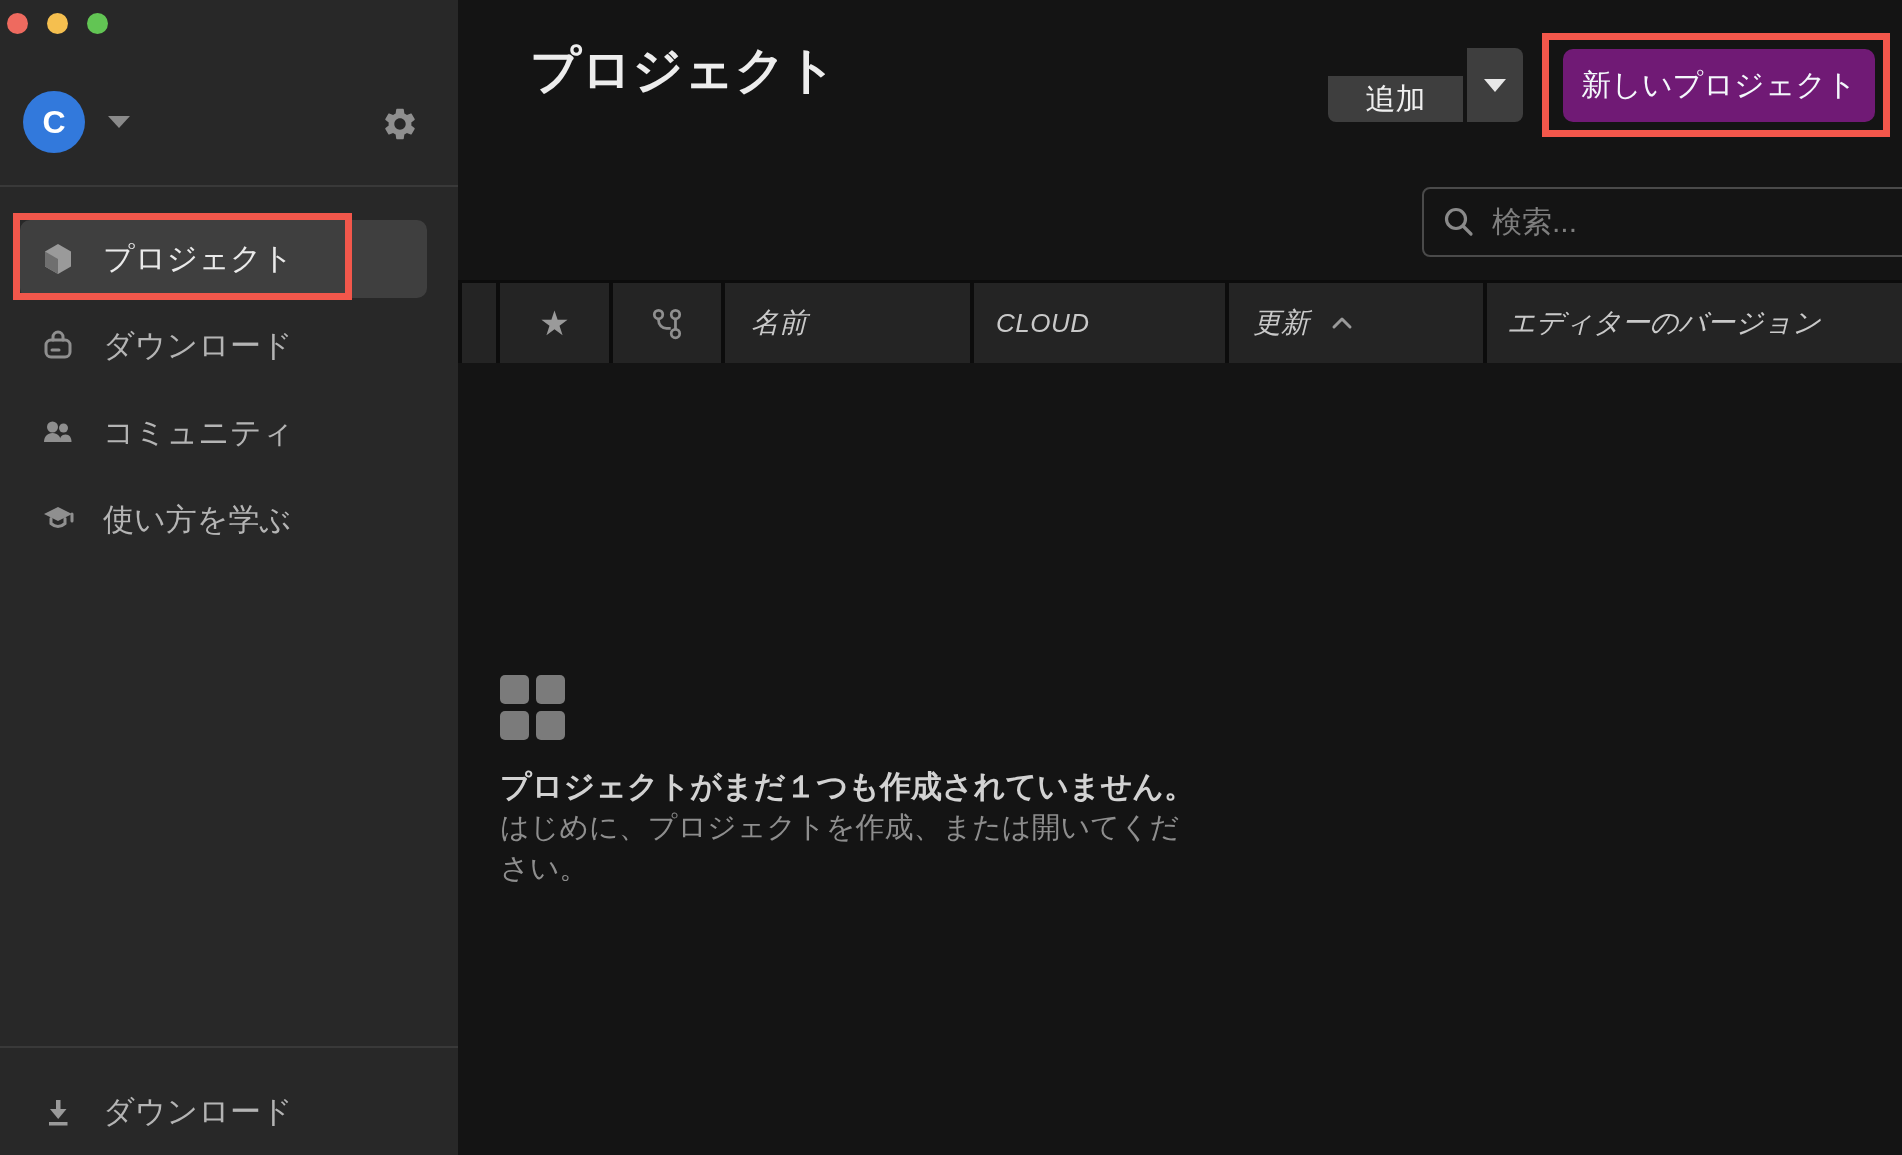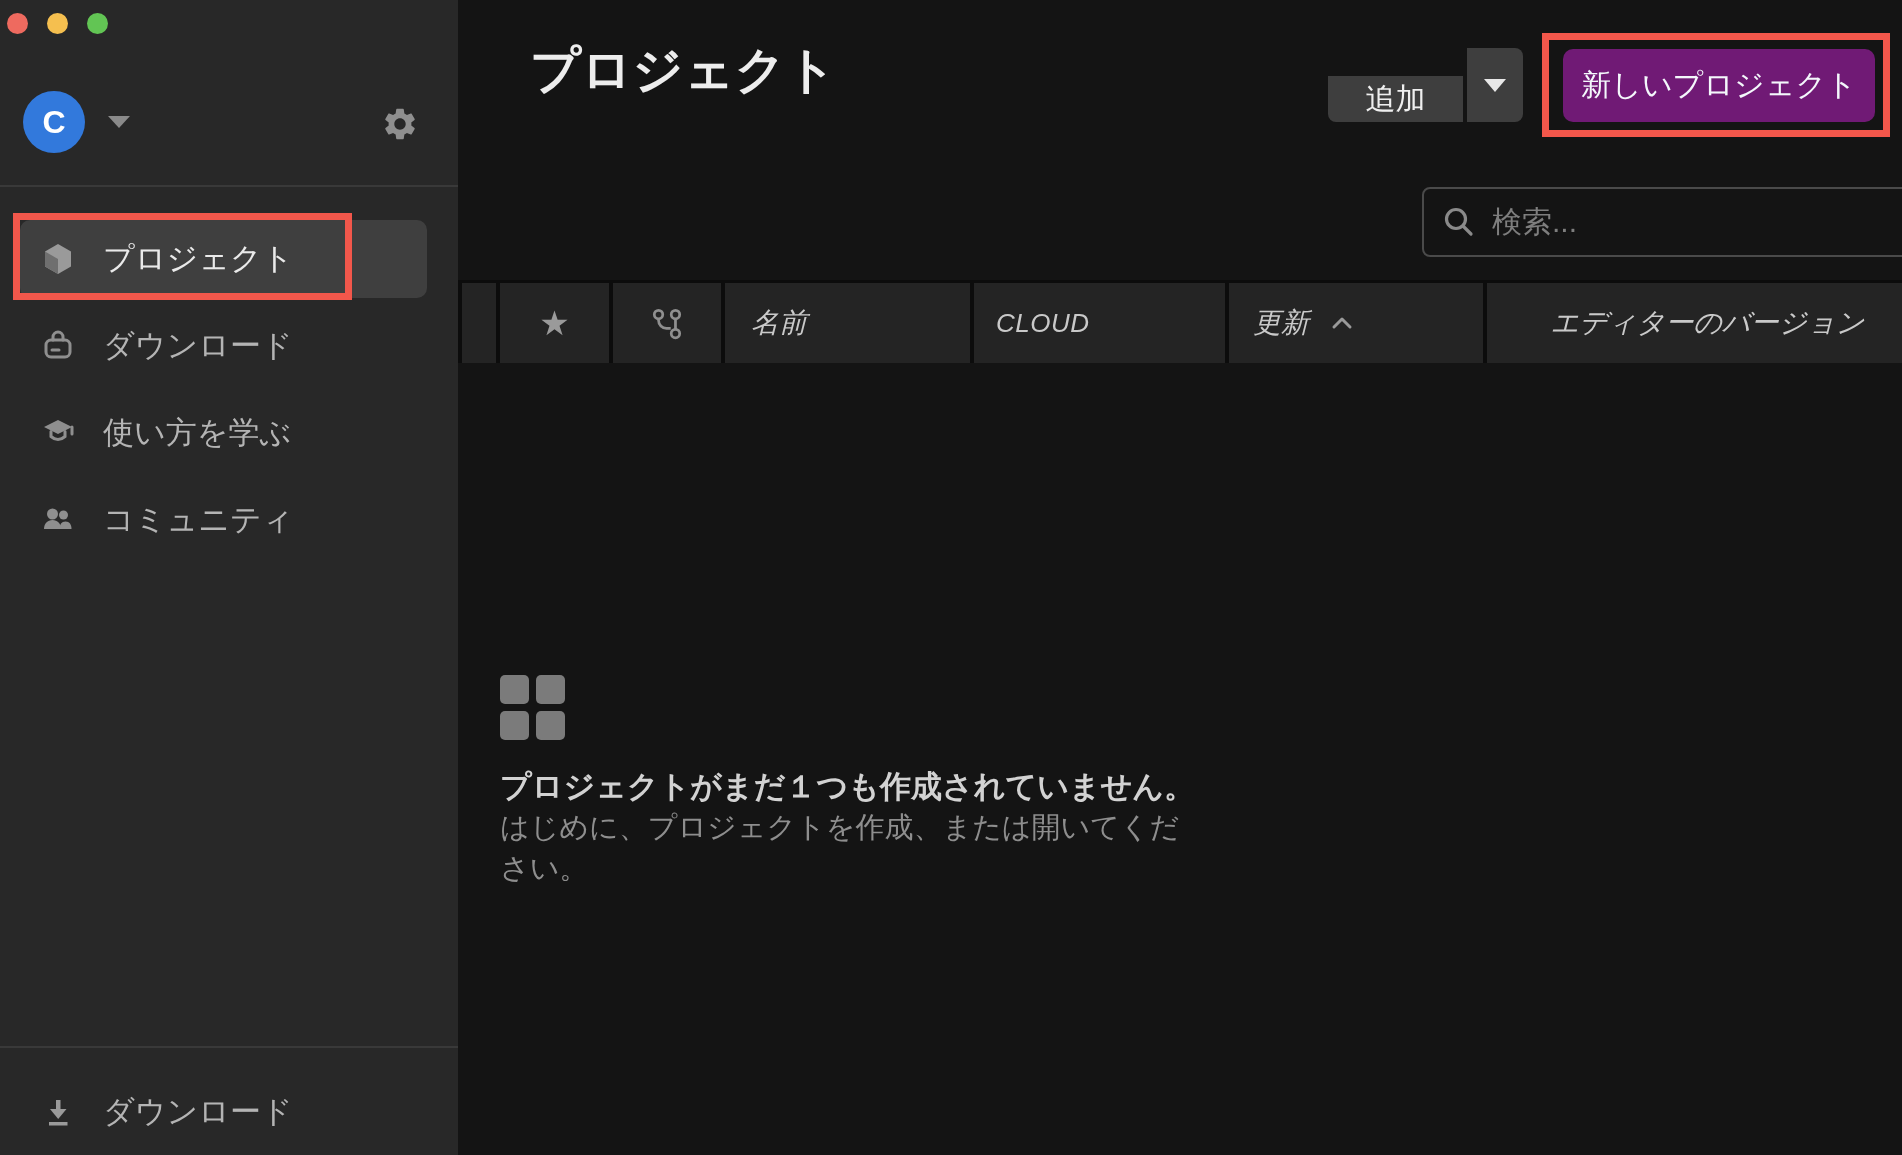--- a/index.html
+++ b/index.html
@@ -102,21 +102,21 @@
     position: absolute; left: 0; top: 280px; width: 1444px; height: 83px;
     background: #0c0c0c; display: flex; gap: 4px; padding: 3px 0 0 4px;
   }
   .th-cell { background: #242424; height: 80px; display: flex; align-items: center; }
   .th-spacer { width: 34px; }
   .th-star { width: 109px; justify-content: center; }
   .th-fork { width: 108px; justify-content: center; }
   .th-name { width: 245px; padding-left: 26px; }
   .th-cloud { width: 251px; padding-left: 22px; }
   .th-updated { width: 254px; padding-left: 24px; }
-  .th-editor { flex: 1; padding-left: 26px; justify-content: center; }
+  .th-editor { flex: 1; padding-left: 20px; }
   .th-label { font-size: 28px; color: #c9c9c9; white-space: nowrap; font-style: italic; }
   .th-cloud .th-label { font-size: 26px; letter-spacing: 0.5px; }
   .star-glyph { font-size: 34px; color: #9a9a9a; line-height: 1; }
   .sort-caret { margin-left: 22px; display: flex; }
 
   
   .empty-state {
     position: absolute; left: 0; top: 675px; width: 1444px;
     display: flex; flex-direction: column; 
     padding-left: 42px;
@@ -176,39 +176,39 @@
           <rect x="5" y="11" width="24" height="17" rx="5"></rect>
           <path d="M12 11 V8 a5 5 0 0 1 10 0 V11"></path>
           <path d="M11 21 h7"></path>
         </svg>
       </span>
       <span class="nav-label">ダウンロード</span>
     </div>
 
     <div class="nav-item">
       <span class="nav-icon">
-        <svg width="34" height="34" viewBox="0 0 34 34">
-          <polygon points="17,4 31,11 17,18 3,11" fill="#8f8f8f"></polygon>
-          <path d="M10 15.5 v5 q7 6 14 0 v-5" fill="none" stroke="#8f8f8f" stroke-width="3" stroke-linecap="round"></path>
-          <path d="M31 11 v7" stroke="#8f8f8f" stroke-width="3" stroke-linecap="round"></path>
-        </svg>
-      </span>
-      <span class="nav-label">使い方を学ぶ</span>
-    </div>
-
-    <div class="nav-item">
-      <span class="nav-icon">
         <svg width="34" height="34" viewBox="0 0 34 34" fill="#8f8f8f">
           <circle cx="22.5" cy="12" r="4.5"></circle>
           <path d="M18.5 26 c0-4.5 2-7.5 6-7.5 s6 3 6 7.5 z"></path>
           <circle cx="11.5" cy="11" r="5.5"></circle>
           <path d="M3 26 c0-5.5 3.5-9 8.5-9 s8.5 3.5 8.5 9 z"></path>
         </svg>
       </span>
       <span class="nav-label">コミュニティ</span>
+    </div>
+
+    <div class="nav-item">
+      <span class="nav-icon">
+        <svg width="34" height="34" viewBox="0 0 34 34">
+          <polygon points="17,4 31,11 17,18 3,11" fill="#8f8f8f"></polygon>
+          <path d="M10 15.5 v5 q7 6 14 0 v-5" fill="none" stroke="#8f8f8f" stroke-width="3" stroke-linecap="round"></path>
+          <path d="M31 11 v7" stroke="#8f8f8f" stroke-width="3" stroke-linecap="round"></path>
+        </svg>
+      </span>
+      <span class="nav-label">使い方を学ぶ</span>
     </div>
 
   </div>
 
   <div class="sidebar-divider-bottom"></div>
 
   <div class="nav-footer">
     <div class="nav-item">
       <span class="nav-icon">
         <svg width="34" height="34" viewBox="0 0 34 34" fill="#9a9a9a">

